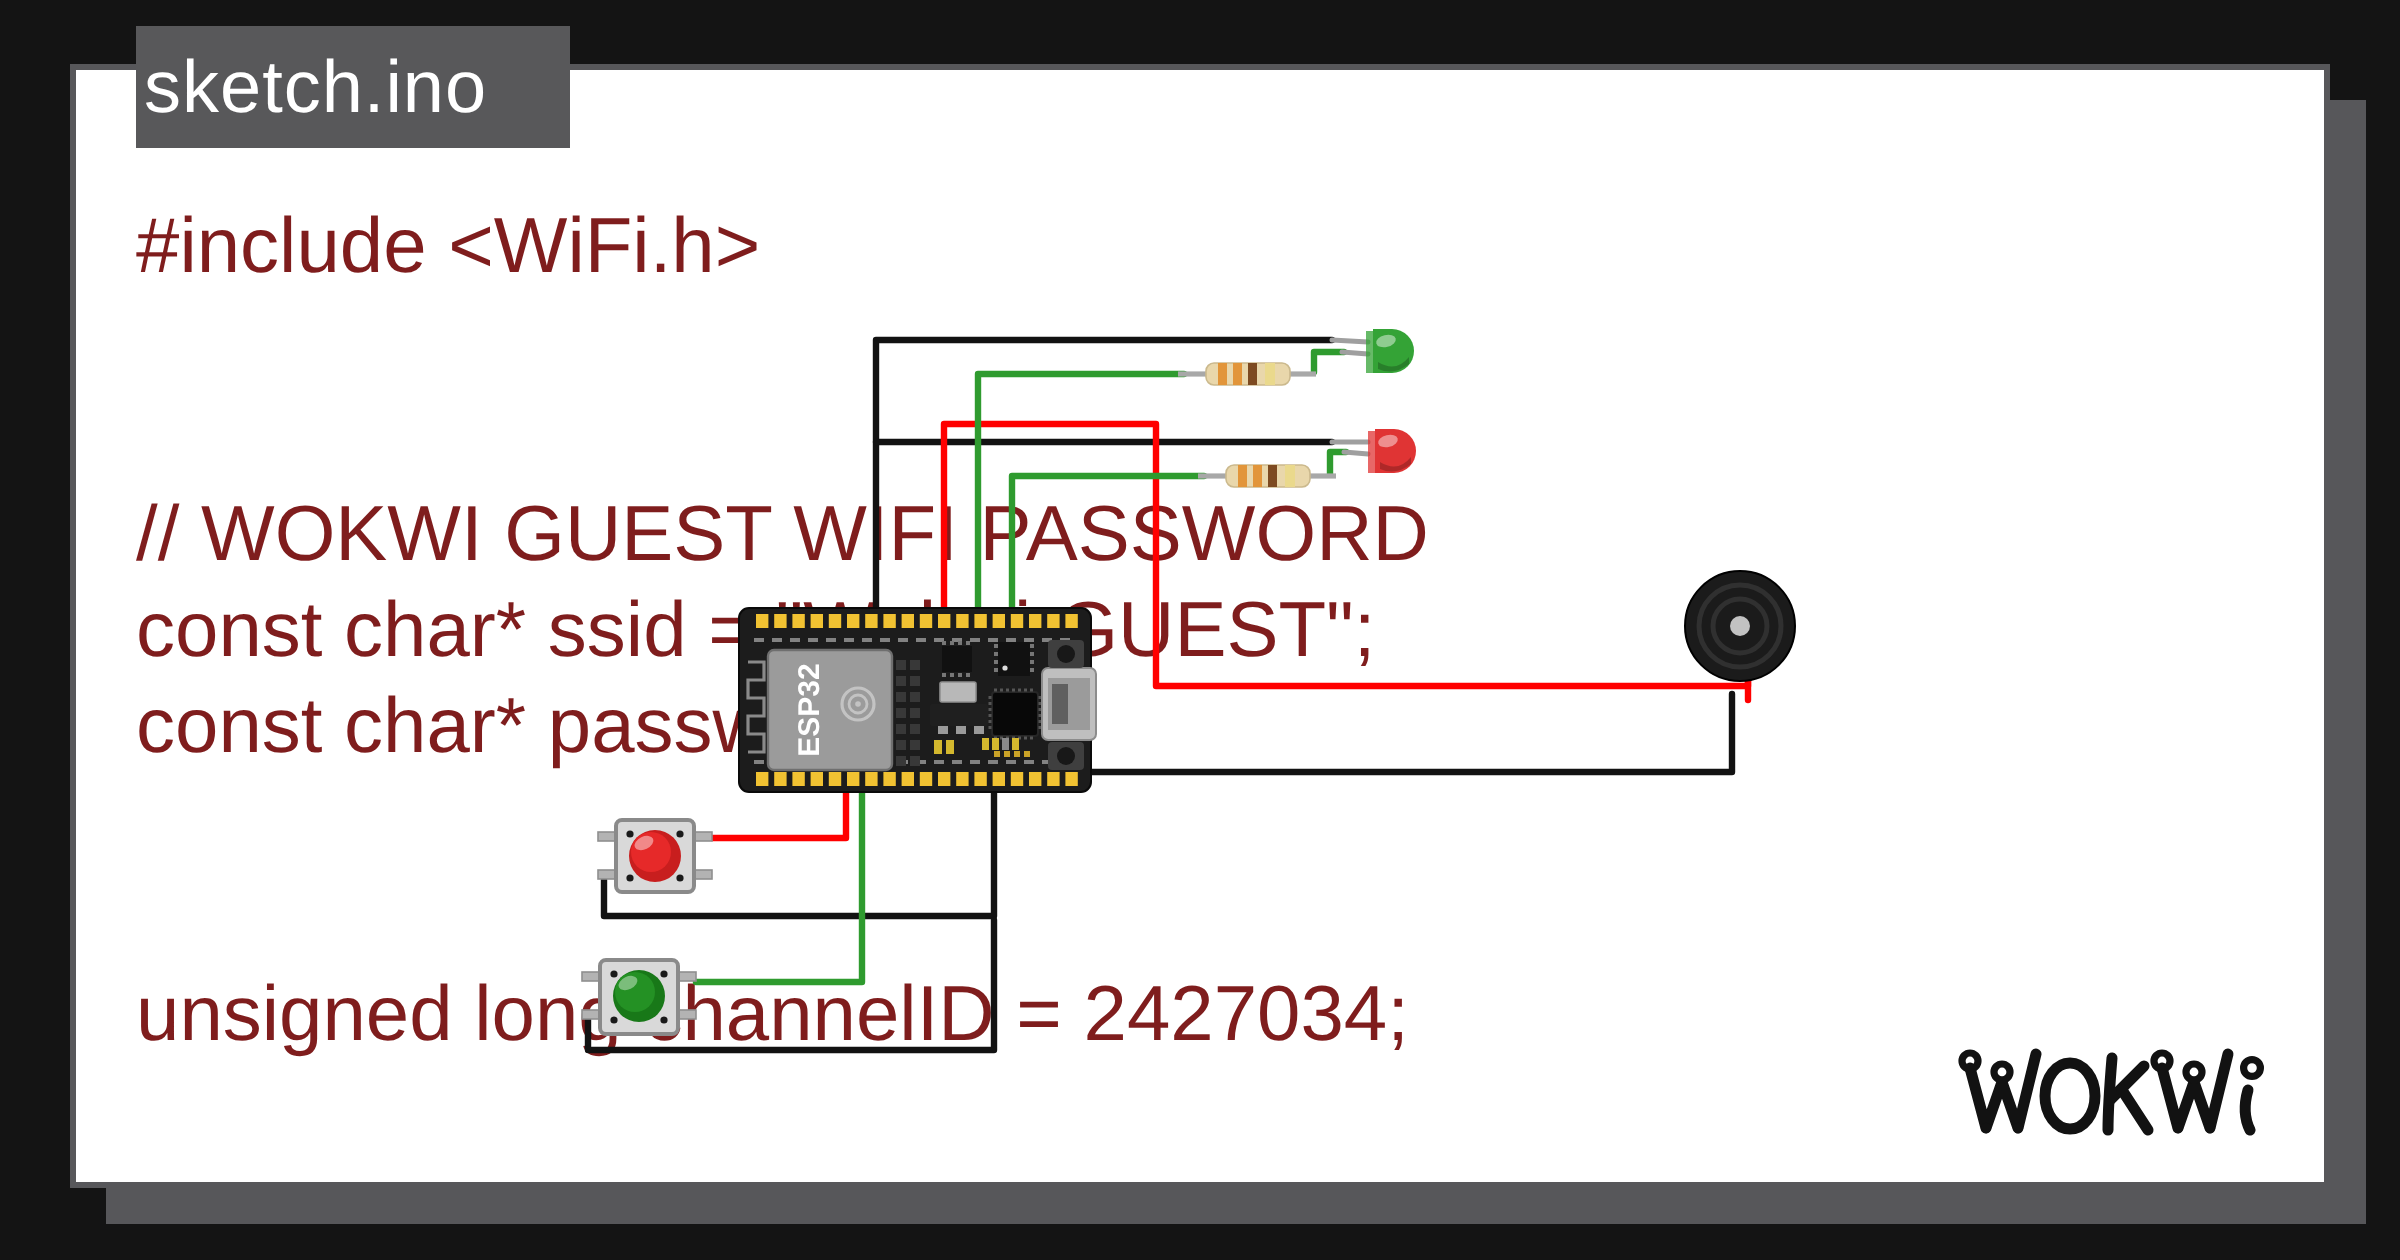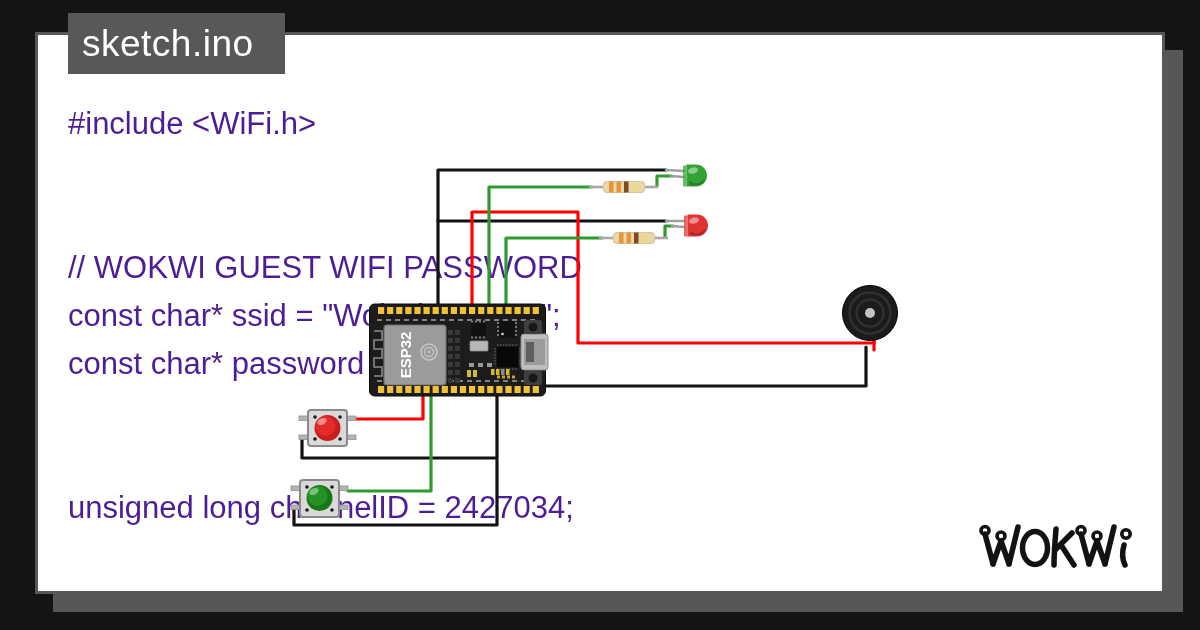--- a/index.html
+++ b/index.html
@@ -13,28 +13,28 @@
     background:#57575a;
   }
   .page{
     position:absolute;left:35px;top:32px;width:1130px;height:562px;
     box-sizing:border-box;background:#ffffff;border:3px solid #57575a;
     overflow:hidden;
   }
   .title-box{
     position:absolute;left:68px;top:13px;width:217px;height:61px;
     background:#58585a;display:flex;align-items:center;
-    padding-left:14px;box-sizing:border-box;
+    padding-left:4px;box-sizing:border-box;
   }
   .title-box span{
     color:#ffffff;font-size:37px;letter-spacing:0.5px;
   }
   .code{
     position:absolute;left:30px;top:65px;
-    color:#4c1d95;font-size:31px;line-height:48px;
+    color:#7f1d1d;font-size:39px;line-height:48px;
   }
   .code-line{height:48px;white-space:pre;}
   .circuit-svg{
     position:absolute;left:0;top:0;width:1200px;height:630px;
   }
   .logo-svg{
     position:absolute;left:975px;top:520px;width:176px;height:52px;
   }
 </style>
 </head>

